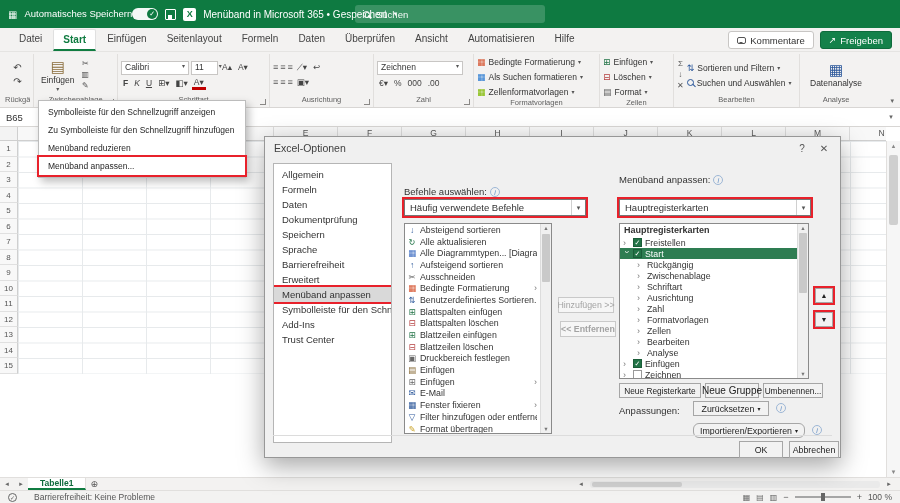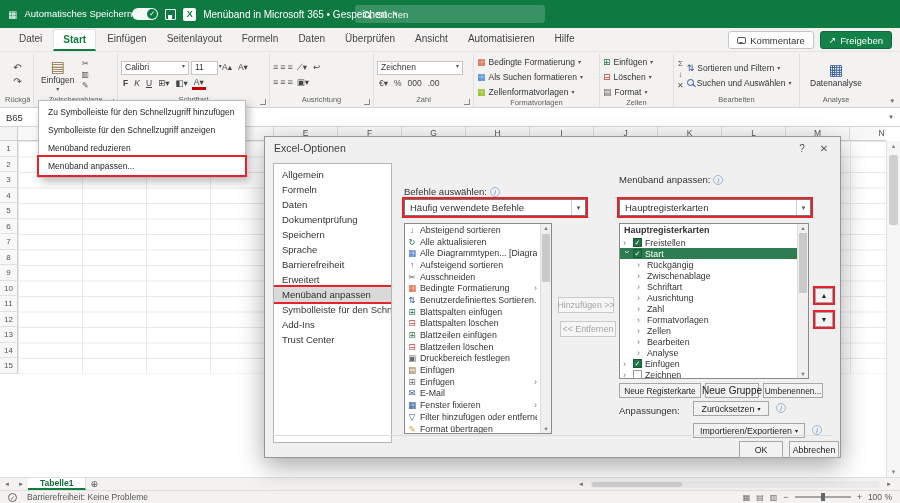--- a/index.html
+++ b/index.html
@@ -102,21 +102,21 @@
   
   .sheettabs { height:13px; background:#f3f2f1; border-top:1px solid #e1dfdd; display:flex; align-items:stretch; font-size:8.5px; }
   .stnav { width:14px; display:flex; align-items:center; justify-content:center; color:#666; font-size:7px; }
   .sheettab { padding:0 12px; background:#fff; color:#0f6b3c; font-weight:bold; display:flex; align-items:center; border-bottom:2px solid #107c41; border-right:1px solid #e1dfdd; }
   .addsheet { width:16px; display:flex; align-items:center; justify-content:center; color:#555; font-size:9px; }
   .hscroll { margin-left:auto; width:330px; display:flex; align-items:center; gap:2px; padding:0 4px; }
   .hs-track { flex:1; height:7px; background:#eaeaea; border-radius:3px; position:relative; }
   .hs-thumb { position:absolute; left:2px; top:1px; width:90px; height:5px; background:#cfcfcf; border-radius:2px; }
 
   
-  .statusbar { height:13px; background:#f3f2f1; border-top:1px solid #e1dfdd; display:flex; align-items:center; padding:0 8px; font-size:8.5px; color:#555; gap:10px; }
+  .statusbar { height:13px; background:#f3f2f1; border-top:1px solid #e1dfdd; display:flex; align-items:center; padding:0 8px; font-size:8.5px; color:#555; gap:17px; }
   .acc-ic { width:9px; height:9px; border-radius:50%; border:1px solid #666; font-size:6px; line-height:8px; text-align:center; color:#666; }
   .sb-right { margin-left:auto; display:flex; align-items:center; gap:6px; }
   .view-ic { font-size:8px; color:#666; }
   .zoom-track { width:56px; height:2px; background:#a6a6a6; position:relative; }
   .zoom-knob { position:absolute; left:26px; top:-3px; width:4px; height:8px; background:#666; }
   .zoom-pm { font-size:9px; color:#555; }
 
   
   .ctxmenu { position:absolute; left:38px; top:100px; width:208px; background:#fff; border:1px solid #bcbcbc; box-shadow:3px 4px 8px rgba(0,0,0,.25); z-index:40; padding:2px 0; }
   .cm-item { height:18px; line-height:18px; padding:0 4px 0 9px; font-size:8.5px; color:#262626; white-space:nowrap; overflow:hidden; }
@@ -155,29 +155,29 @@
   .tree-row.selected { background:#2e7d52; color:#fff; }
   .tw { width:7px; color:#777; font-size:9px; line-height:10px; flex:0 0 auto; }
   .tw.exp { transform:rotate(90deg); }
   .tree-row.selected .tw { color:#fff; }
   .cb { width:9px; height:9px; border:1px solid #999; background:#fff; font-size:7px; line-height:8px; text-align:center; color:#fff; flex:0 0 auto; }
   .cb.on { background:#217346; border-color:#1a5c38; }
   .btn { position:absolute; background:#f2f2f2; border:1px solid #a6a6a6; font-size:8.8px; display:flex; align-items:center; justify-content:center; color:#222; white-space:nowrap; }
   .btn .bar { font-size:6px; margin-left:3px; }
   .btn.disabled { color:#a3a3a3; border-color:#c9c9c9; background:#f6f6f6; }
   .btn-add { left:293px; top:160px; width:56px; height:16px; }
-  .btn-remove { left:295px; top:184px; width:56px; height:16px; }
+  .btn-remove { left:295px; top:184px; width:56px; height:16px;font-weight:bold; }
   .btn-up { left:550px; top:151px; width:18px; height:15px; font-size:7px; }
   .btn-down { left:550px; top:175px; width:18px; height:15px; font-size:7px; }
   .btn-newtab { left:354px; top:246px; width:82px; height:15px; font-size:8.3px; }
   .btn-newgroup { left:440px; top:246px; width:54px; height:15px; font-size:10px; }
   .btn-rename { left:498px; top:246px; width:60px; height:15px; font-size:8.3px; }
   .lbl-custom { left:354px; top:268px; }
   .btn-reset { left:428px; top:264px; width:76px; height:15px; }
-  .btn-impexp { left:428px; top:286px; width:112px; height:15px; }
+  .btn-impexp { left:428px; top:286px; width:112px; height:15px;border-radius:6px; }
   .info-reset { position:absolute; left:508px; top:266px; }
   .info-impexp { position:absolute; left:544px; top:288px; }
   .dlg-footline { position:absolute; left:8px; right:8px; top:298px; border-top:1px solid #dcdcdc; }
   .btn-ok { left:474px; top:304px; width:44px; height:17px; }
   .btn-cancel { left:524px; top:304px; width:50px; height:17px; }
 
   .red-box { outline:2px solid #e8212b; outline-offset:0px; z-index:5; }
 </style>
 </head>
 <body>
@@ -467,22 +467,22 @@
       <span class="zoom-pm">−</span>
       <div class="zoom-track">
           <div class="zoom-knob"></div>
         </div>
       <span class="zoom-pm">+</span>
       <span>100 %</span>
     </div>
   </div>
 
   <div class="ctxmenu">
+      <div class="cm-item">Symbolleiste für den Schnellzugriff anzeigen</div>
       <div class="cm-item">Zu Symbolleiste für den Schnellzugriff hinzufügen</div>
-      <div class="cm-item">Symbolleiste für den Schnellzugriff anzeigen</div>
       <div class="cm-item">Menüband reduzieren</div>
       <div class="cm-item red-box">Menüband anpassen...</div>
     </div>
 
   <div class="dialog">
     <div class="dlg-title">
       <span>Excel-Optionen</span>
       <span style="margin-left:auto" class="dlg-help">?</span>
       <span class="dlg-close">✕</span>
     </div>

